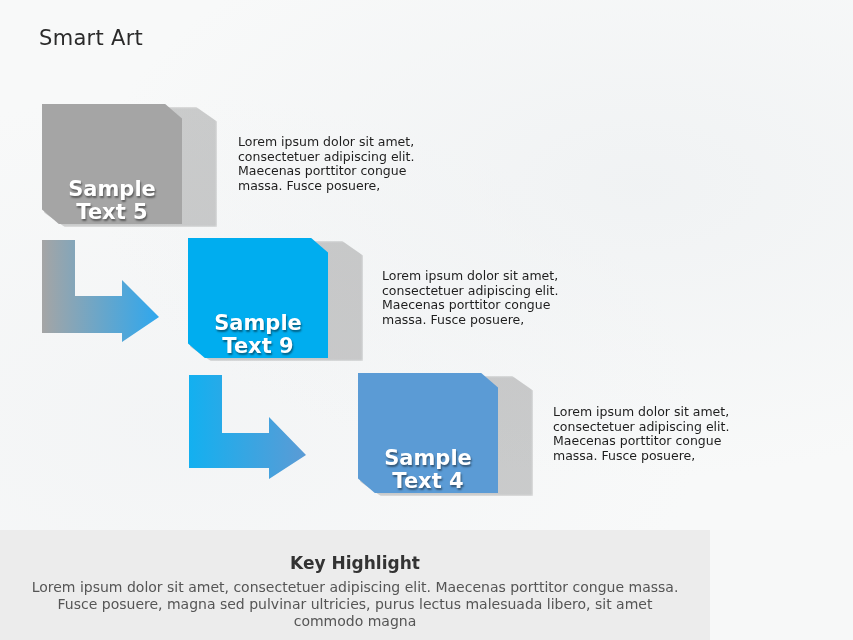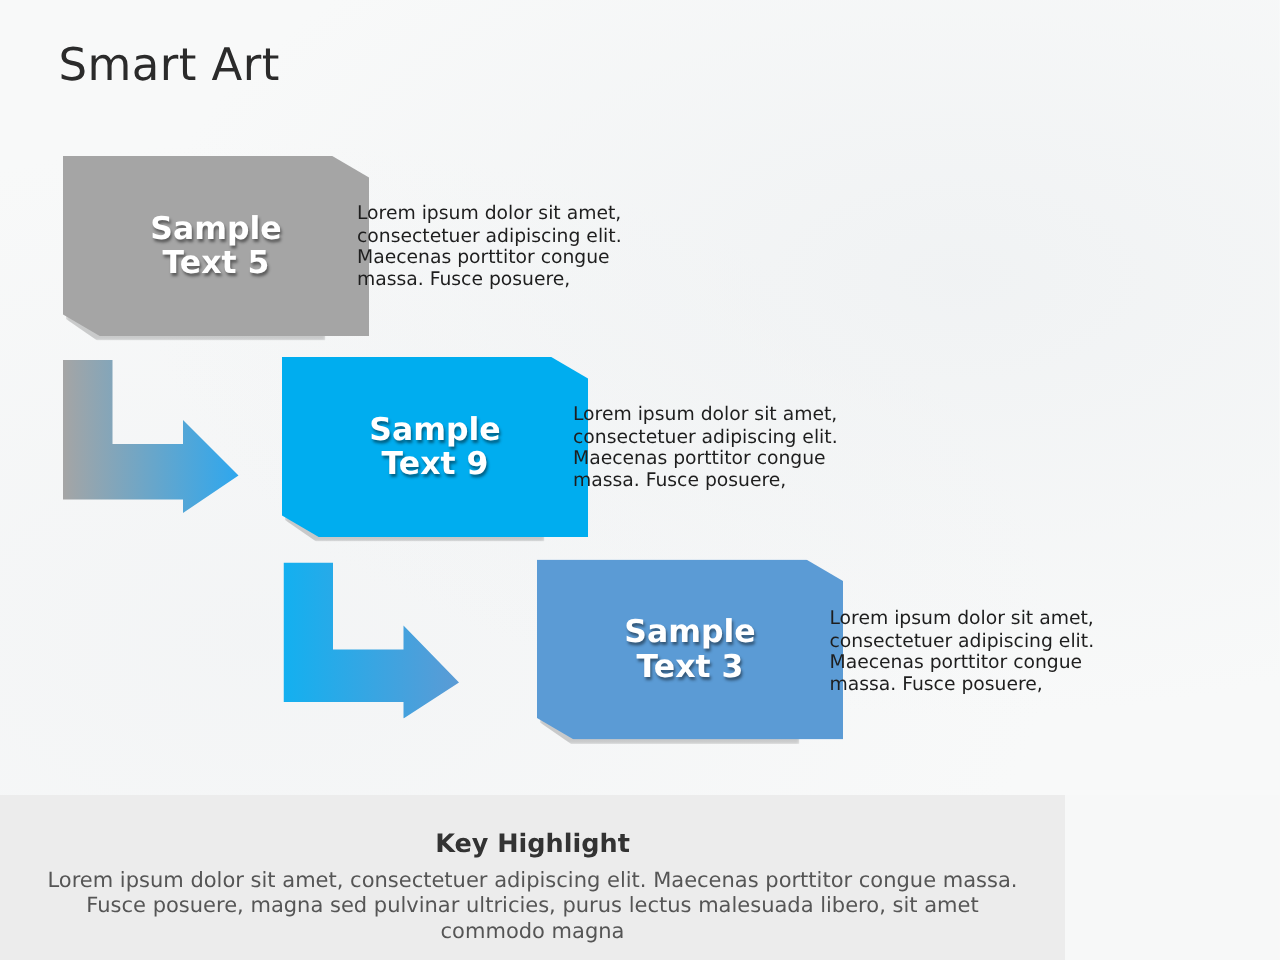--- a/index.html
+++ b/index.html
@@ -11,27 +11,27 @@
     }
     .bg-deco {
       position: absolute; left: 0; top: 0; width: 853px; height: 530px;
       background:
         radial-gradient(ellipse at 75% 35%, rgba(235,238,240,0.6) 0%, rgba(247,248,248,0) 60%),
         radial-gradient(ellipse at 20% 80%, rgba(238,240,242,0.5) 0%, rgba(247,248,248,0) 55%),
         #f8f9f9;
     }
     .title {
       position: absolute; left: 39px; top: 26px;
-      font-size: 30px; color: #2b2b2b; font-weight: normal;
+      font-size: 21px; color: #2b2b2b; font-weight: normal;
       letter-spacing: 0.3px;
     }
     .box {
-      position: absolute; width: 204px; height: 120px;
+      position: absolute; width: 140px; height: 120px;
       clip-path: polygon(0 0, 88% 0, 100% 12%, 100% 100%, 12% 100%, 0 88%);
-      display: flex; align-items: center; justify-content: center;
+      display: flex; align-items: flex-end; justify-content: center;
       text-align: center;
       color: #ffffff; font-weight: bold; font-size: 21px; line-height: 23px;
       text-shadow: 1px 2px 2px rgba(0,0,0,0.45);
     }
     .box-shadow {
       position: absolute; width: 173px; height: 120px;
       clip-path: polygon(0 0, 88% 0, 100% 12%, 100% 100%, 12% 100%, 0 88%);
       background: rgba(0,0,0,0.18);
       filter: blur(1px);
     }
@@ -108,21 +108,21 @@
       <stop offset="1" stop-color="#5b9bd5"></stop>
     </linearGradient>
   </defs>
   <polygon points="0,0 33,0 33,58 80,58 80,42 117,80 80,104 80,93 0,93" fill="url(#g2)"></polygon>
 </svg>
 
 <div class="box-shadow sh3"></div>
 <div class="box box3">
   <div>
     <div>Sample</div>
-    <div>Text 3</div>
+    <div>Text 4</div>
   </div>
 </div>
 <div class="desc desc3">Lorem ipsum dolor sit amet, consectetuer adipiscing elit. Maecenas porttitor congue massa. Fusce posuere,</div>
 
 <div class="footer">
   <div class="footer-title">Key Highlight</div>
   <div class="footer-text">Lorem ipsum dolor sit amet, consectetuer adipiscing elit. Maecenas porttitor congue massa. Fusce posuere, magna sed pulvinar ultricies, purus lectus malesuada libero, sit amet commodo magna</div>
 </div>
 
 </body></html>

